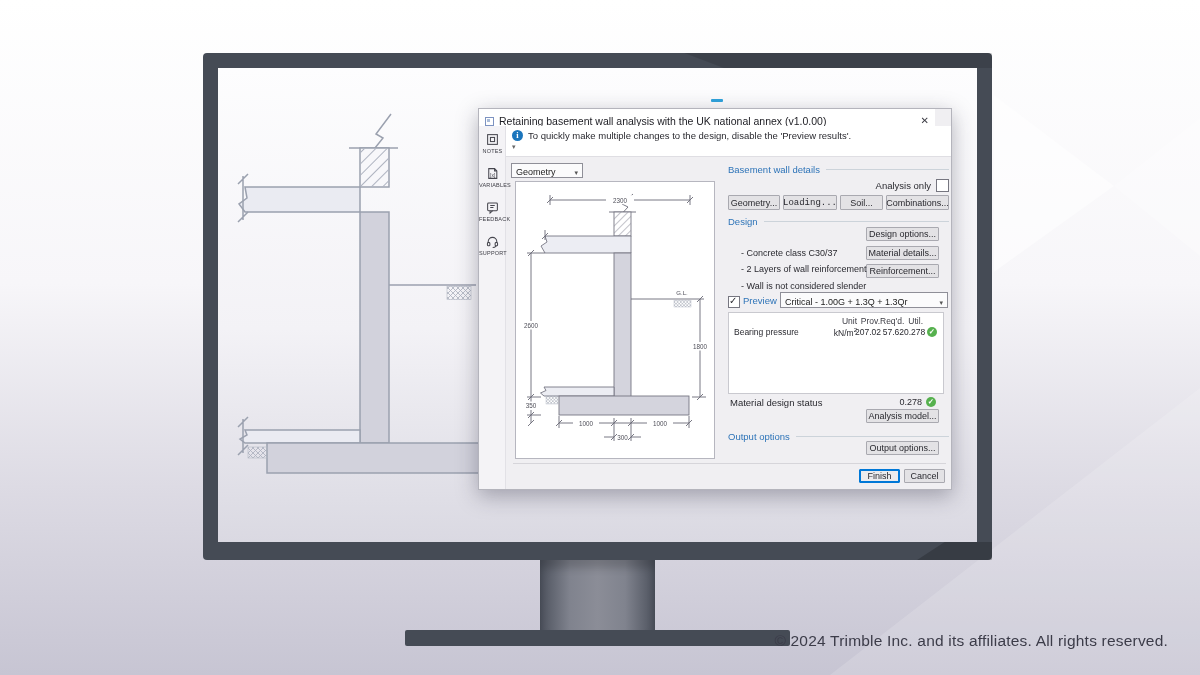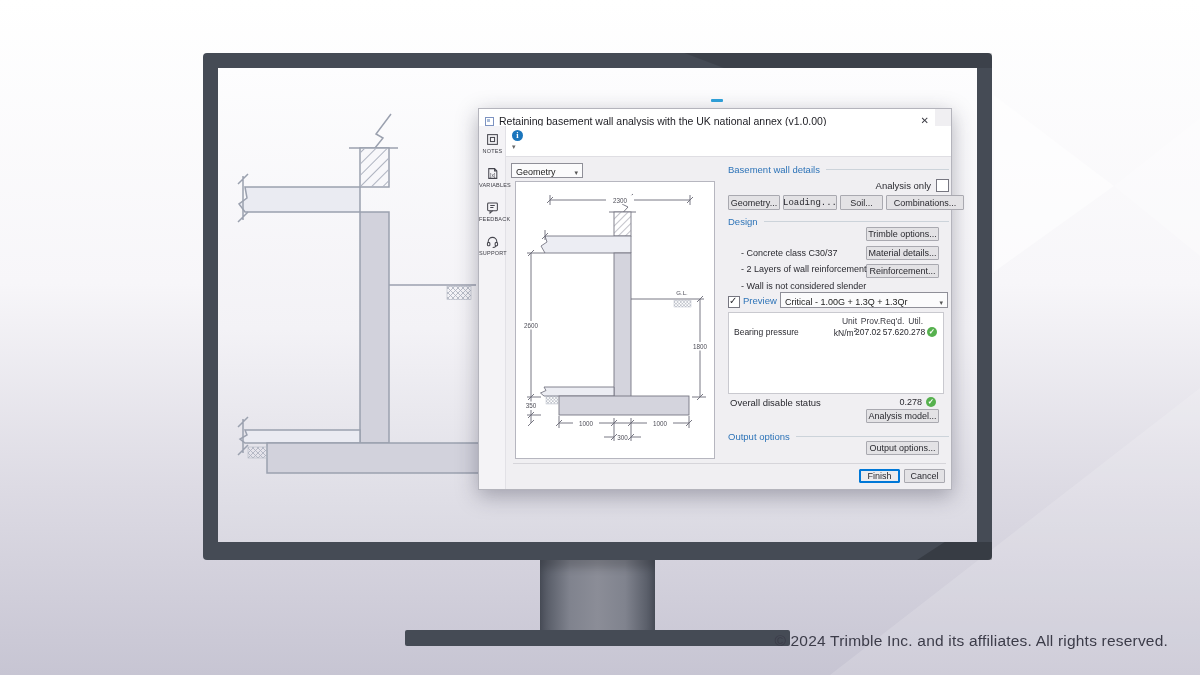--- a/index.html
+++ b/index.html
@@ -123,20 +123,21 @@
   <div class="abs dialog">
 
     <div class="dlg-titlebar">
       <span class="dlg-icon"></span>
       <span class="dlg-title">Retaining basement wall analysis with the UK national annex (v1.0.00)</span>
       <span class="dlg-close">✕</span>
     </div>
 
     <div class="dlg-info">
       <span class="info-ic">i</span>
+      <span class="info-text">To quickly make multiple changes to the design, disable the 'Preview results'.</span>
       <span class="info-collapse">▾</span>
     </div>
 
     <div class="dlg-toolbar">
       <div class="tool-item">
         <svg width="15" height="15" viewBox="0 0 16 16">
           <g stroke="#46464e" stroke-width="1.1" fill="none">
             <rect x="2.8" y="2.8" width="10.4" height="10.4"></rect>
               <rect x="5.8" y="5.8" width="4.4" height="4.4"></rect>
           </g>
@@ -255,27 +256,27 @@
       <div class="sec-h" style="left:222px;top:8px;width:221px;">
         <span>Basement wall details</span>
         <span class="sec-rule" style="flex:1;"></span>
       </div>
       <span class="note" style="left:300px;top:24px;width:125px;text-align:right;font-size:9.5px;">Analysis only</span>
       <span class="cb" style="left:430px;top:23px;width:11px;height:11px;"></span>
 
       <div class="btn" style="left:222px;top:39px;width:52px;height:15px;">Geometry...</div>
       <div class="btn" style="left:277px;top:39px;width:54px;height:15px;font-family:Liberation Mono, monospace;">Loading...</div>
       <div class="btn" style="left:334px;top:39px;width:43px;height:15px;">Soil...</div>
-      <div class="btn" style="left:380px;top:39px;width:78px;height:15px;">Combinations...</div>
+      <div class="btn" style="left:380px;top:39px;width:63px;height:15px;">Combinations...</div>
 
       <div class="sec-h" style="left:222px;top:60px;width:221px;">
         <span>Design</span>
         <span class="sec-rule" style="flex:1;"></span>
       </div>
-      <div class="btn" style="left:360px;top:71px;width:73px;height:14px;">Trimble options...</div>
+      <div class="btn" style="left:360px;top:71px;width:73px;height:14px;">Design options...</div>
       <div class="btn" style="left:360px;top:90px;width:73px;height:14px;">Material details...</div>
       <div class="btn" style="left:360px;top:108px;width:73px;height:14px;">Reinforcement...</div>
       <span class="note" style="left:235px;top:92px;">- Concrete class C30/37</span>
       <span class="note" style="left:235px;top:108px;">- 2 Layers of wall reinforcement</span>
       <span class="note" style="left:235px;top:125px;">- Wall is not considered slender</span>
 
       <span class="cb" style="left:222px;top:140px;">
         <span class="tick">✓</span>
       </span>
       <span class="blue-lbl" style="left:237px;top:139px;">Preview results</span>
@@ -295,21 +296,21 @@
         <div class="trow" style="top:14px;">
           <span class="tcell c-name">Bearing pressure</span>
           <span class="tcell c-unit"><span>kN/m</span><sup>2</sup></span>
           <span class="tcell c-prov">207.02</span>
           <span class="tcell c-reqd">57.62</span>
           <span class="tcell c-util">0.278</span>
           <span class="ok" style="left:198px;top:0px;">✓</span>
         </div>
       </div>
 
-      <span class="note" style="left:224px;top:241px;font-size:9.5px;">Overall disable status</span>
+      <span class="note" style="left:224px;top:241px;font-size:9.5px;">Material design status</span>
       <span class="value" style="left:385px;top:241px;width:31px;">0.278</span>
       <span class="ok" style="left:420px;top:241px;">✓</span>
       <div class="btn" style="left:360px;top:253px;width:73px;height:14px;">Analysis model...</div>
 
       <div class="sec-h" style="left:222px;top:275px;width:221px;">
         <span>Output options</span>
         <span class="sec-rule" style="flex:1;"></span>
       </div>
       <div class="btn" style="left:360px;top:285px;width:73px;height:14px;">Output options...</div>
 

